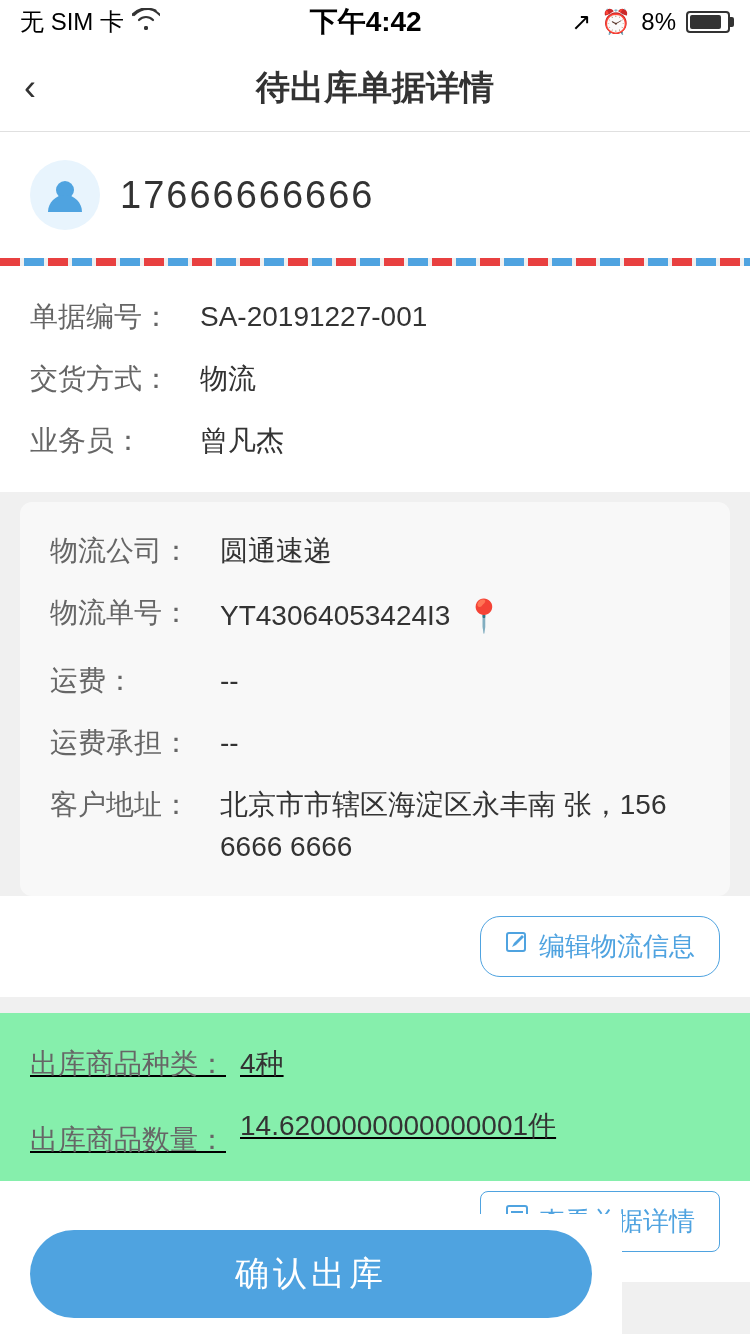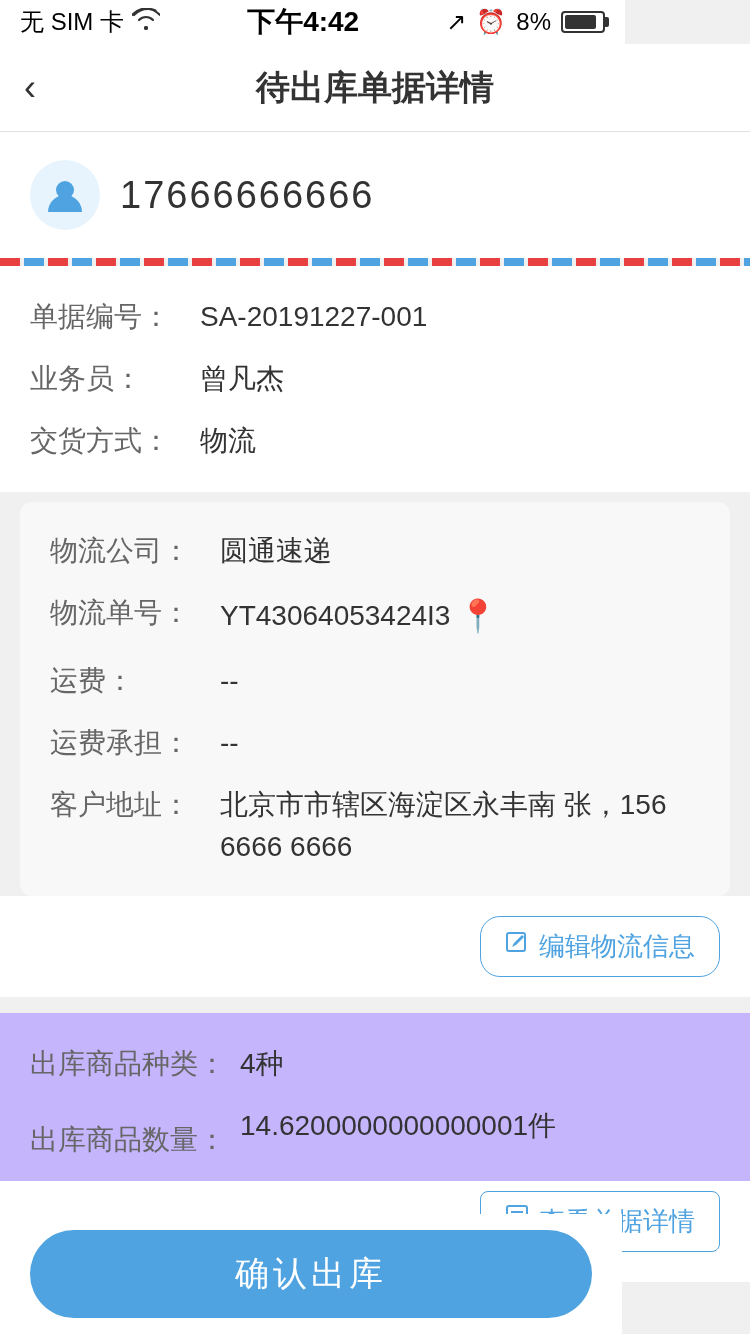--- a/index.html
+++ b/index.html
@@ -7,21 +7,21 @@
     body {
       width: 750px;
       min-height: 1334px;
       font-family: -apple-system, "PingFang SC", "Helvetica Neue", Arial, sans-serif;
       background: #f0f0f0;
       position: relative;
     }
 
     
     .status-bar {
-      width: 625px;
+      width: 750px;
       height: 44px;
       background: #fff;
       display: flex;
       align-items: center;
       justify-content: space-between;
       padding: 0 20px;
       font-size: 26px;
       font-weight: 500;
     }
     .status-left {
@@ -170,21 +170,21 @@
     
     .logistics-card {
       background: #f9f9f9;
       border-radius: 12px;
       padding: 28px 30px;
       margin: 0 0 10px 0;
     }
     .logistics-tracking {
       display: flex;
       align-items: center;
-      gap: 8px;
+      gap: 14px;
     }
     .location-pin {
       color: #4fa3e0;
       font-size: 32px;
     }
     .edit-btn {
       display: flex;
       align-items: center;
       justify-content: flex-end;
       gap: 10px;
@@ -204,22 +204,23 @@
     }
 
     
     .section-separator {
       height: 16px;
       background: #f0f0f0;
     }
 
     
     .goods-section {
-      background: #c4b5fd;
+      background: #86efac;
       padding: 30px 30px 20px;
+      text-decoration: underline;
     }
 
     
     .view-detail-btn-wrap {
       background: #fff;
       display: flex;
       justify-content: flex-end;
       padding: 10px 30px 30px;
     }
     .view-detail-btn {
@@ -315,26 +316,26 @@
   </div>
 
   <div class="dashed-divider"></div>
 
   <div class="info-section">
     <div class="info-row">
       <span class="info-label">单据编号：</span>
       <span class="info-value">SA-20191227-001</span>
     </div>
     <div class="info-row">
+      <span class="info-label">交货方式：</span>
+      <span class="info-value">物流</span>
+    </div>
+    <div class="info-row">
       <span class="info-label">业务员：</span>
       <span class="info-value">曾凡杰</span>
-    </div>
-    <div class="info-row">
-      <span class="info-label">交货方式：</span>
-      <span class="info-value">物流</span>
     </div>
   </div>
 
   <div class="logistics-card" style="margin: 0 20px 0 20px; background: #f8f8f8; border-radius: 12px;">
     <div class="info-row">
       <span class="info-label">物流公司：</span>
       <span class="info-value">圆通速递</span>
     </div>
     <div class="info-row">
       <span class="info-label">物流单号：</span>

